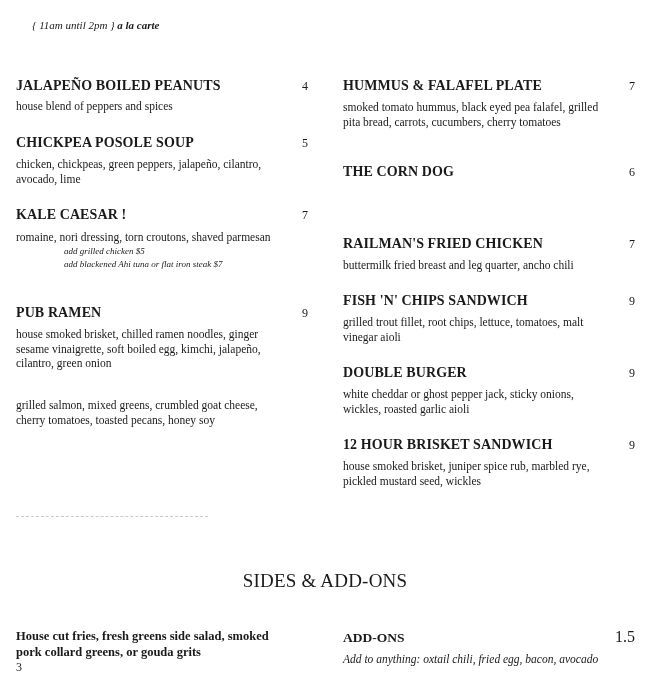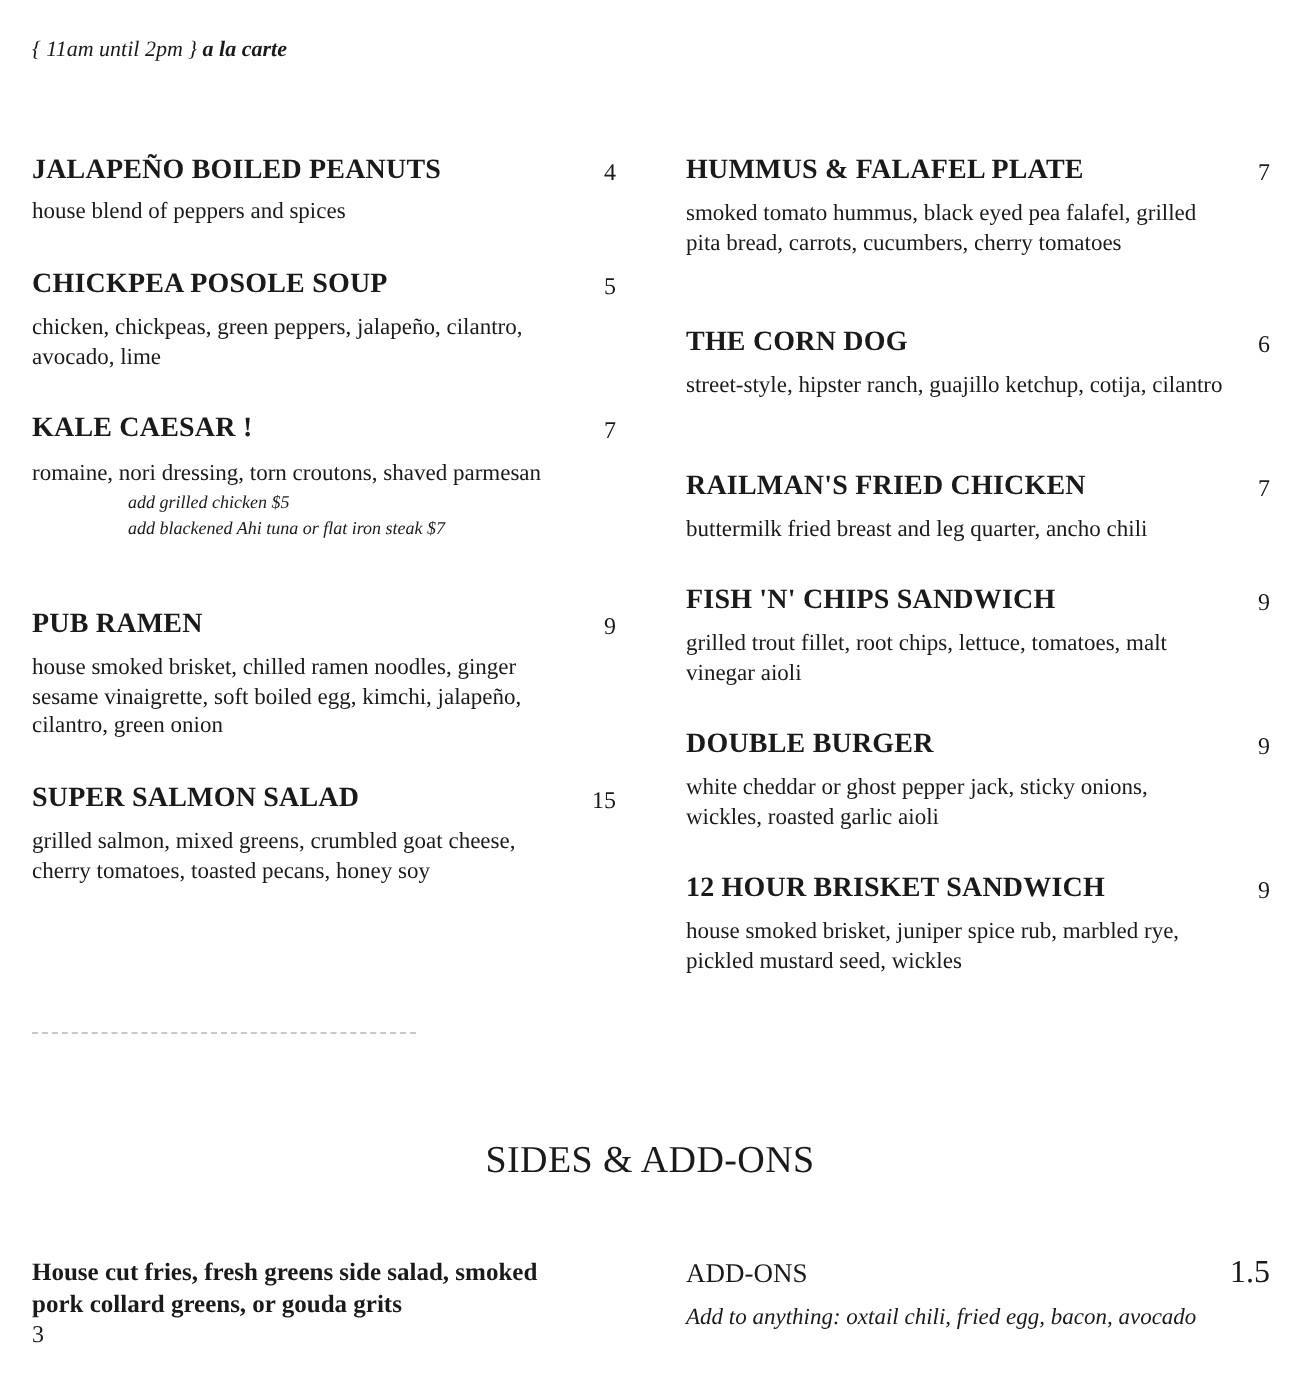--- a/index.html
+++ b/index.html
@@ -3,21 +3,21 @@
   <meta charset="utf-8">
   <style>
     * { margin: 0; padding: 0; box-sizing: border-box; }
     html, body { width: 650px; height: 700px; background: #ffffff; overflow: hidden; }
     body {
       font-family: "Liberation Serif", "DejaVu Serif", serif;
       color: #1a1a1a;
       position: relative;
     }
     .hours {
-      position: absolute; left: 16px; top: 19px;
+      position: absolute; left: 32px; top: 19px;
       font-size: 11px; font-style: italic;
     }
     .hours b { font-weight: bold; }
     .col { position: absolute; top: 0; }
     .col-left { left: 16px; width: 292px; }
     .col-right { left: 343px; width: 292px; }
     .item { position: absolute; left: 0; width: 100%; }
     .item-head {
       display: flex; justify-content: space-between; align-items: center;
     }
@@ -46,21 +46,21 @@
       display: flex; justify-content: space-between; flex-direction: column;
     }
     .side-left .side-text {
       font-weight: bold; font-size: 12.5px; line-height: 16px; width: 270px;
     }
     .side-left .side-price { font-size: 12px; }
     .side-right {
       position: absolute; left: 343px; top: 628px; width: 292px;
     }
     .side-right .head { display: flex; justify-content: space-between; align-items: baseline; }
-    .side-right .name { font-weight: normal; font-size: 13.5px; }
+    .side-right .name { font-weight: bold; font-size: 13.5px; }
     .side-right .price { font-size: 16px; }
     .side-right .desc { font-size: 11.5px; line-height: 14.5px; margin-top: 6px; width: 90%; font-style: italic; }
   </style>
 </head>
 <body>
 
 <div class="hours">
   <span>{ 11am until 2pm }</span>
   <b>a la carte</b>
 </div>
@@ -94,43 +94,38 @@
 
   <div class="item" style="top:305px">
     <div class="item-head">
       <span class="item-name">PUB RAMEN</span>
       <span class="item-price">9</span>
     </div>
     <div class="item-desc">house smoked brisket, chilled ramen noodles, ginger sesame vinaigrette, soft boiled egg, kimchi, jalapeño, cilantro, green onion</div>
   </div>
 
   <div class="item" style="top:392px">
-    <div class="item-head">
-      <span class="item-name">SUPER SALMON SALAD</span>
-      <span class="item-price">15</span>
-    </div>
     <div class="item-desc">grilled salmon, mixed greens, crumbled goat cheese, cherry tomatoes, toasted pecans, honey soy</div>
   </div>
 </div>
 
 <div class="col col-right">
   <div class="item" style="top:78px">
     <div class="item-head">
       <span class="item-name">HUMMUS &amp; FALAFEL PLATE</span>
       <span class="item-price">7</span>
     </div>
     <div class="item-desc">smoked tomato hummus, black eyed pea falafel, grilled pita bread, carrots, cucumbers, cherry tomatoes</div>
   </div>
 
   <div class="item" style="top:164px">
     <div class="item-head">
       <span class="item-name">THE CORN DOG</span>
       <span class="item-price">6</span>
     </div>
-    <div class="item-desc">street-style, hipster ranch, guajillo ketchup, cotija, cilantro</div>
   </div>
 
   <div class="item" style="top:236px">
     <div class="item-head">
       <span class="item-name">RAILMAN'S FRIED CHICKEN</span>
       <span class="item-price">7</span>
     </div>
     <div class="item-desc">buttermilk fried breast and leg quarter, ancho chili</div>
   </div>
 

